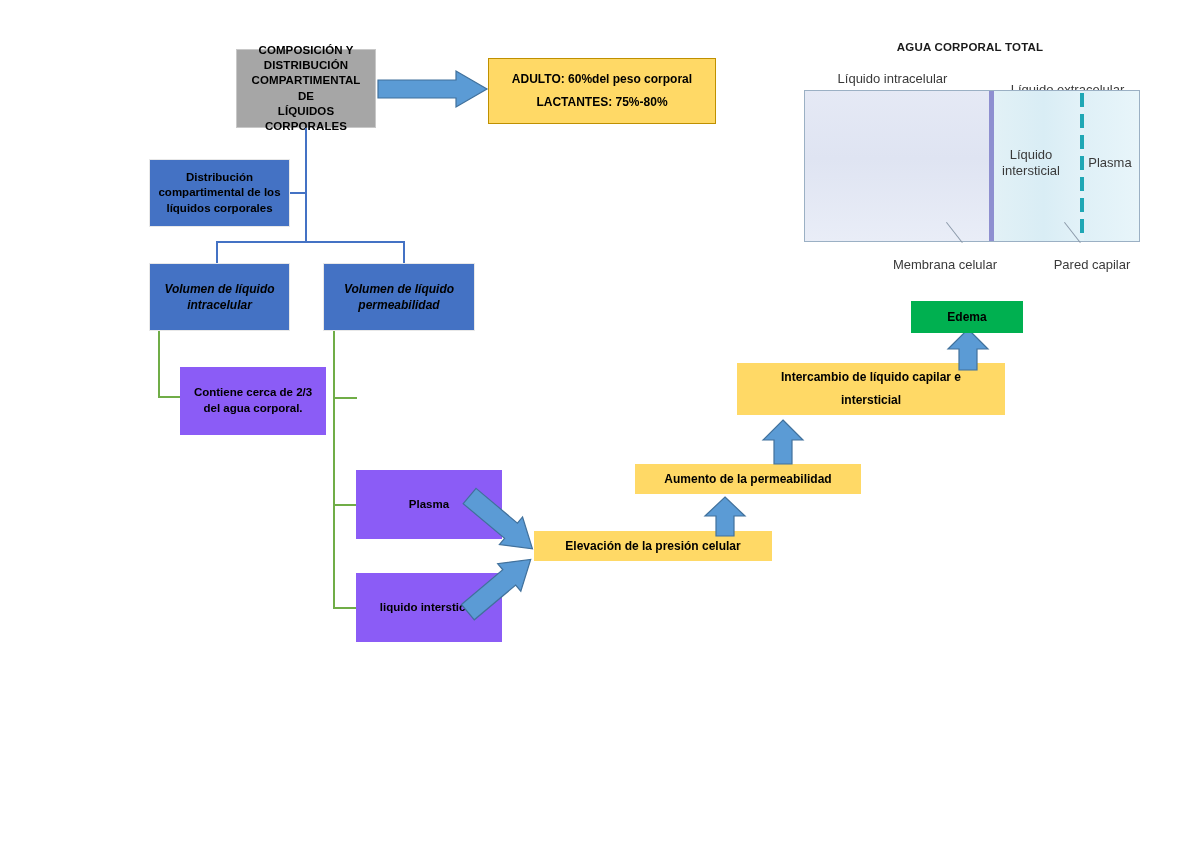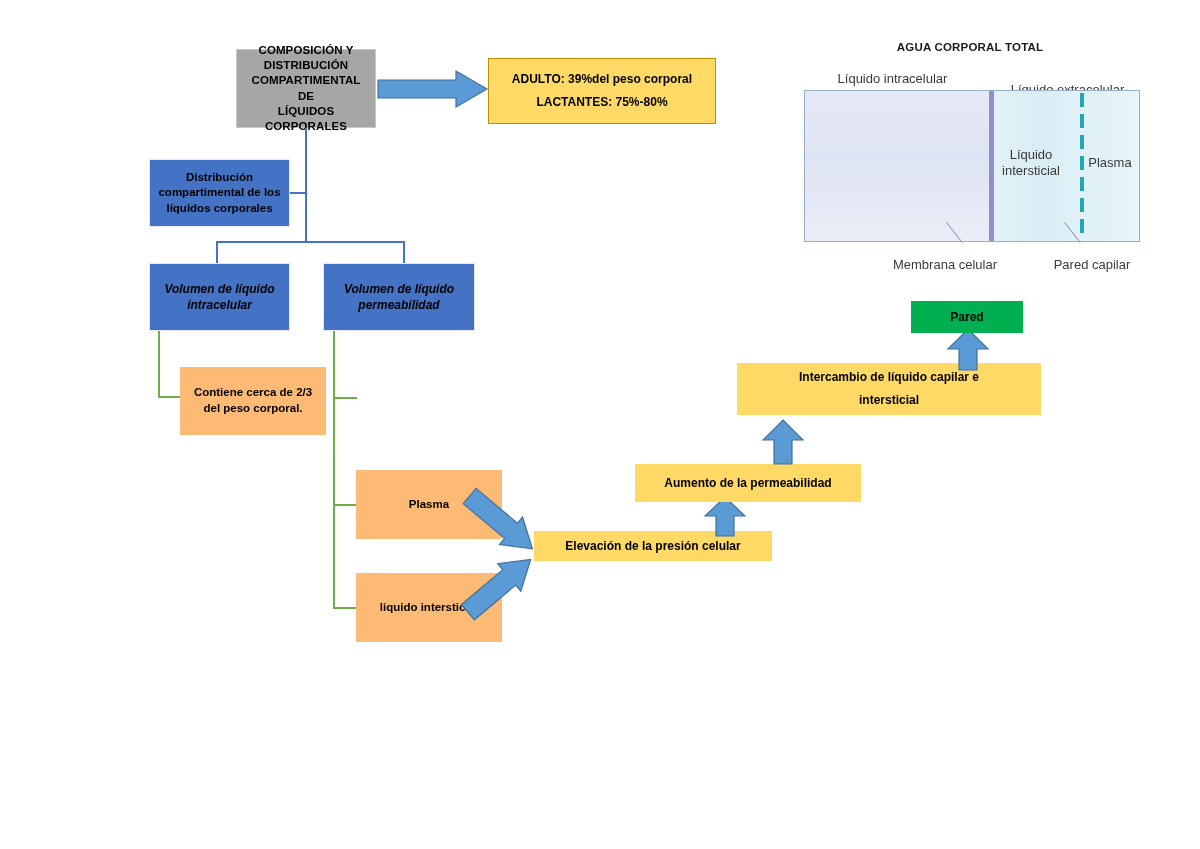--- a/index.html
+++ b/index.html
@@ -22,21 +22,21 @@
 
   .n-title{
     background:#A6A6A6;border:1px solid #C8C8C8;
     font-size:11.5px;letter-spacing:.1px;line-height:1.32;
   }
   .n-blue{
     background:#4472C4;border:1px solid #E8E8E8;
     color:#000;font-size:11.5px;
   }
   .n-blue-italic{font-style:italic;font-size:12px;font-weight:bold;}
-  .n-green{background:#fdba74;font-size:11.5px;}
+  .n-green{background:#8b5cf6;font-size:11.5px;}
   .n-yellow{background:#FFD966;border:1px solid #BF9000;font-size:12px;}
   .n-yellow-plain{background:#FFD966;border:none;font-size:12px;}
   .n-emerald{background:#00B050;border:none;font-size:12px;}
   .two-line{line-height:1.9;}
 
   
   .ln{position:absolute;background:#4472C4;}
   .ln.g{background:#70AD47;}
   .lnv{width:1.5px;}
   .lnh{height:1.5px;}
@@ -79,21 +79,21 @@
   </div>
 
   <div class="arrow" style="left:378px;top:70px;width:110px;height:38px;">
     <svg width="110" height="38" viewBox="0 0 110 38">
       <polygon points="0,10 78,10 78,1 109,19 78,37 78,28 0,28" fill="#5B9BD5" stroke="#41719C" stroke-width="1.2"></polygon>
     </svg>
   </div>
 
   <div class="node n-yellow two-line" style="left:488px;top:58px;width:228px;height:66px;">
     <span>
-      <span>ADULTO: 39%del peso corporal</span>
+      <span>ADULTO: 60%del peso corporal</span>
       <span>LACTANTES: 75%-80%</span>
     </span>
   </div>
 
   <div class="ln lnv" style="left:305px;top:128px;width:1.5px;height:65px;"></div>
 
   <div class="ln lnh" style="left:290px;top:192px;width:16px;height:1.5px;"></div>
 
   <div class="node n-blue" style="left:149px;top:159px;width:141px;height:68px;">
     <span>
@@ -121,21 +121,21 @@
       <span>permeabilidad</span>
     </span>
   </div>
 
   <div class="ln g lnv" style="left:158px;top:331px;width:2px;height:66px;"></div>
   <div class="ln g lnh" style="left:158px;top:396px;width:22px;height:2px;"></div>
 
   <div class="node n-green" style="left:180px;top:367px;width:146px;height:68px;">
     <span>
       <span>Contiene cerca de 2/3</span>
-      <span>del peso corporal.</span>
+      <span>del agua corporal.</span>
     </span>
   </div>
 
   <div class="ln g lnv" style="left:333px;top:331px;width:2px;height:278px;"></div>
   <div class="ln g lnh" style="left:333px;top:397px;width:24px;height:2px;"></div>
   <div class="ln g lnh" style="left:333px;top:504px;width:24px;height:2px;"></div>
   <div class="ln g lnh" style="left:333px;top:607px;width:24px;height:2px;"></div>
 
 
   <div class="node n-green" style="left:356px;top:470px;width:146px;height:69px;">
@@ -169,45 +169,45 @@
   <div class="node n-yellow-plain" style="left:534px;top:531px;width:238px;height:30px;">
     <span>Elevación de la presión celular</span>
   </div>
 
   <div class="arrow" style="left:704px;top:497px;width:42px;height:40px;">
     <svg width="42" height="40" viewBox="0 0 42 40">
       <polygon points="21,0 41,19 30,19 30,39 12,39 12,19 1,19" fill="#5B9BD5" stroke="#41719C" stroke-width="1.2"></polygon>
     </svg>
   </div>
 
-  <div class="node n-yellow-plain" style="left:635px;top:464px;width:226px;height:38px;">
+  <div class="node n-yellow-plain" style="left:635px;top:464px;width:226px;height:30px;">
     <span>Aumento de la permeabilidad</span>
   </div>
 
   <div class="arrow" style="left:762px;top:420px;width:42px;height:45px;">
     <svg width="42" height="45" viewBox="0 0 42 45">
       <polygon points="21,0 41,20 30,20 30,44 12,44 12,20 1,20" fill="#5B9BD5" stroke="#41719C" stroke-width="1.2"></polygon>
     </svg>
   </div>
 
-  <div class="node n-yellow-plain two-line" style="left:737px;top:363px;width:304px;height:52px;">
+  <div class="node n-yellow-plain two-line" style="left:737px;top:363px;width:268px;height:52px;">
     <span>
       <span>Intercambio de líquido capilar e</span>
       <span>intersticial</span>
     </span>
   </div>
 
   <div class="arrow" style="left:947px;top:329px;width:42px;height:42px;">
     <svg width="42" height="42" viewBox="0 0 42 42">
       <polygon points="21,0 41,20 30,20 30,41 12,41 12,20 1,20" fill="#5B9BD5" stroke="#41719C" stroke-width="1.2"></polygon>
     </svg>
   </div>
 
   <div class="node n-emerald" style="left:911px;top:301px;width:112px;height:32px;">
-    <span>Pared</span>
+    <span>Edema</span>
   </div>
 
   <div class="illus-title" style="left:855px;top:41px;width:230px;">AGUA CORPORAL TOTAL</div>
 
   <div class="illus-lbl" style="left:800px;top:71px;width:185px;">Líquido intracelular</div>
 
   <div class="illus-lbl" style="left:985px;top:82px;width:165px;">Líquido extracelular</div>
 
   <div class="illus-frame" style="left:804px;top:90px;width:336px;height:152px;">
     <div class="seg-ic" style="left:0px;top:0px;width:184px;height:150px;"></div>

